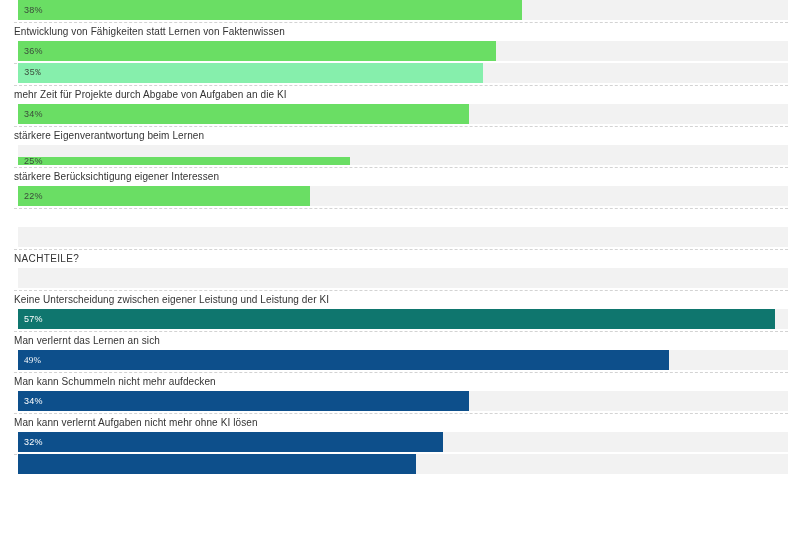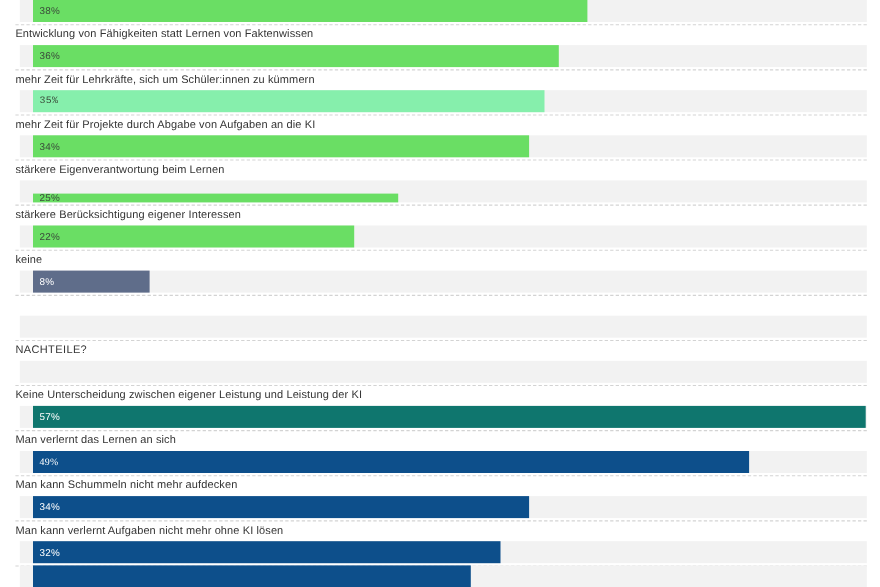--- a/index.html
+++ b/index.html
@@ -60,21 +60,21 @@
     box-sizing: border-box;
   }
   .track {
     position: relative;
     height: 20px;
     width: 100%;
     background: #f2f2f2;
   }
   .bar {
     position: absolute;
-    left: 12px;
+    left: 0;
     top: 0;
     bottom: 0;
     display: flex;
     align-items: center;
     padding-left: 6px;
     box-sizing: border-box;
   }
   .bar-value {
     font-size: 9px;
     line-height: 10px;
@@ -112,23 +112,20 @@
       <div class="bar-row">
         <div class="track" style="background: rgb(242, 242, 242);">
           <div class="bar green" style="background: rgb(106, 222, 100); width: 62.069%;">
             <span class="bar-value" style="color: rgb(58, 74, 58);">36%</span>
           </div>
         </div>
       </div>
     </div>
     <div class="entry">
       <div class="entry-sep" style="border-top-color: rgb(211, 211, 211);"></div>
-      <div class="label-row">
-        <div class="label-text" style="color: rgb(51, 51, 51);">mehr Zeit für Lehrkräfte, sich um Schüler:innen zu kümmern</div>
-      </div>
       <div class="bar-row">
         <div class="track" style="background: rgb(242, 242, 242);">
           <div class="bar green" style="background: #86efac; width: 60.3448%; font-family: Liberation Mono, monospace;">
             <span class="bar-value" style="color: rgb(58, 74, 58);">35%</span>
           </div>
         </div>
       </div>
     </div>
     <div class="entry">
       <div class="entry-sep" style="border-top-color: rgb(211, 211, 211);"></div>
@@ -158,33 +155,20 @@
     </div>
     <div class="entry">
       <div class="entry-sep" style="border-top-color: rgb(211, 211, 211);"></div>
       <div class="label-row">
         <div class="label-text" style="color: rgb(51, 51, 51);">stärkere Berücksichtigung eigener Interessen</div>
       </div>
       <div class="bar-row">
         <div class="track" style="background: rgb(242, 242, 242);">
           <div class="bar green" style="background: rgb(106, 222, 100); width: 37.931%;">
             <span class="bar-value" style="color: rgb(58, 74, 58);">22%</span>
-          </div>
-        </div>
-      </div>
-    </div>
-    <div class="entry">
-      <div class="entry-sep" style="border-top-color: rgb(211, 211, 211);"></div>
-      <div class="label-row">
-        <div class="label-text" style="color: rgb(51, 51, 51);">keine</div>
-      </div>
-      <div class="bar-row">
-        <div class="track" style="background: rgb(242, 242, 242);">
-          <div class="bar" style="background: rgb(95, 109, 138); width: 13.7931%;">
-            <span class="bar-value" style="color: rgb(255, 255, 255);">8%</span>
           </div>
         </div>
       </div>
     </div>
     <div class="entry">
       <div class="entry-sep" style="border-top-color: rgb(211, 211, 211);"></div>
       <div class="blank-label"></div>
       <div class="spacer-row">
         <div class="track" style="background: rgb(242, 242, 242);"></div>
       </div>

